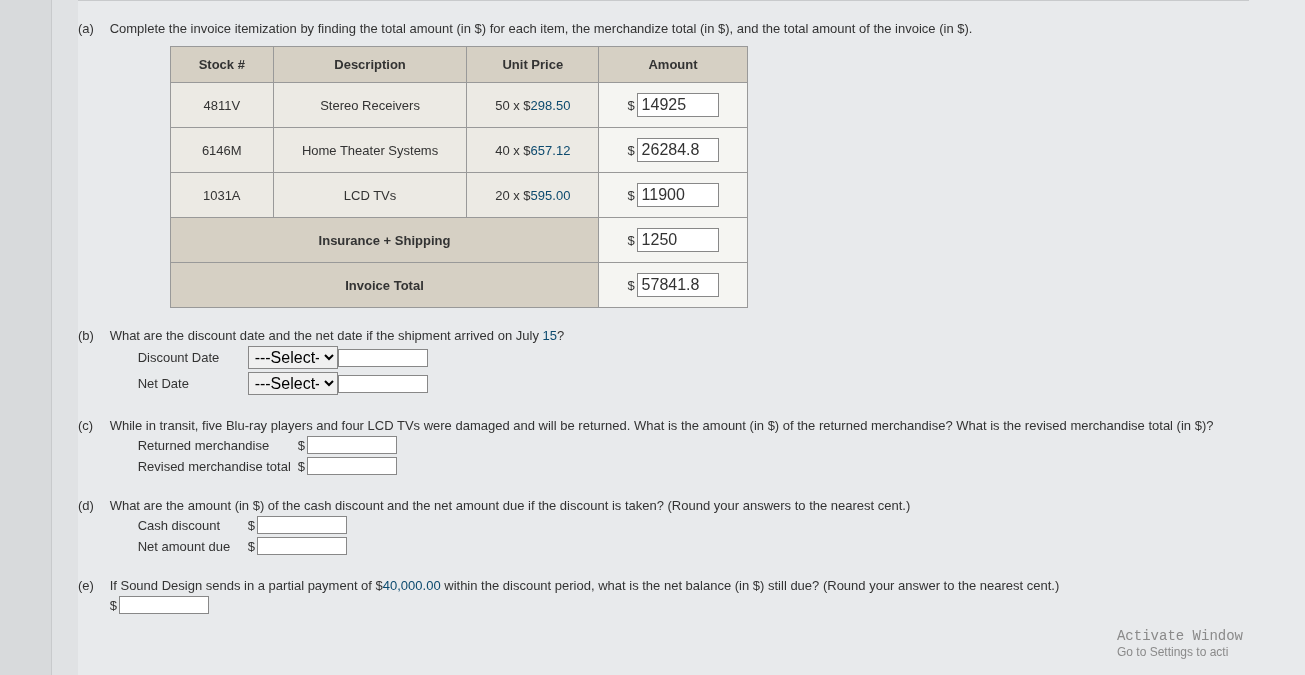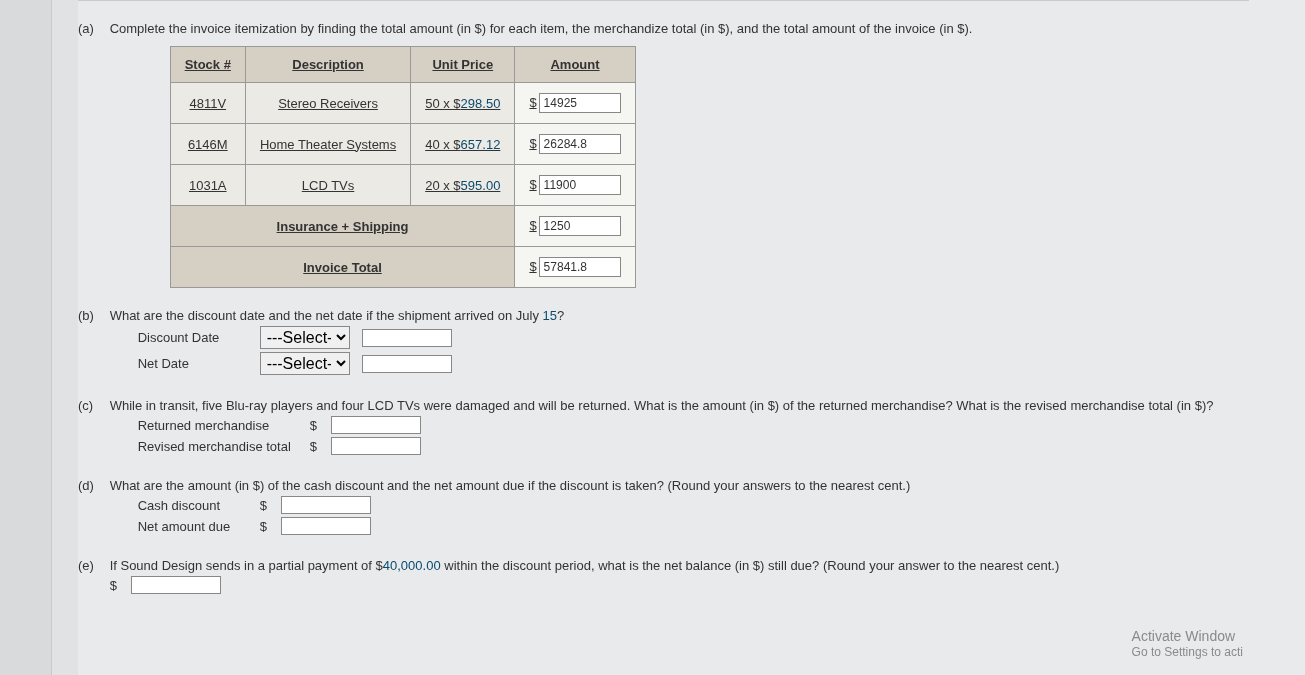--- a/index.html
+++ b/index.html
@@ -52,24 +52,23 @@
     vertical-align: top;
     width: calc(100% - 40px);
   }
   .highlight-red { color: #0c4a6e; }
   table.invoice {
     border-collapse: collapse;
     margin: 10px 0 0 60px;
   }
   table.invoice th, table.invoice td {
     border: 1px solid #999;
-    padding: 10px 14px;
+    padding: 10px 28px;
     text-align: center;
     font-size: 13px;
-    text-decoration: underline;
   }
   table.invoice th {
     background: #d6d0c4;
     font-weight: bold;
   }
   table.invoice td {
     background: #eceae4;
   }
   table.invoice td.amount-cell {
     background: #f5f5f2;
@@ -78,57 +77,57 @@
   }
   table.invoice .span-label {
     background: #d6d0c4;
     font-weight: bold;
   }
   input.amount-input {
     width: 82px;
     padding: 2px 4px;
     border: 1px solid #888;
     background: #fff;
-    font-size: 12px;
+    font-size: 16px;
     color: #333;
   }
   input.small-input {
     width: 90px;
     padding: 1px 3px;
     border: 1px solid #888;
     background: #fff;
     font-size: 12px;
   }
   select.date-select {
     width: 90px;
     padding: 1px 2px;
     border: 1px solid #888;
     background: #f0f0f0;
     font-size: 16px;
   }
   .sub-row {
     margin: 3px 0 3px 28px;
     display: flex;
     align-items: center;
-    gap: 12px;
+    gap: 0;
   }
   .sub-label { width: 160px; }
   .sub-label-s { width: 110px; }
   .dollar { margin-right: 2px; }
   .watermark {
     position: absolute;
     right: 6px;
     bottom: 14px;
     text-align: left;
     color: #8a8a8a;
     font-size: 12px;
     line-height: 1.3;
     pointer-events: none;
   }
-  .watermark .w1 { font-size: 14px; }
+  .watermark .w1 { font-size: 14px; font-family: Liberation Mono, monospace; }
 </style>
 </head>
 <body>
 
 <div class="page">
   <div class="left-edge"></div>
   <div class="left-edge2"></div>
 
   <div class="content">
 

